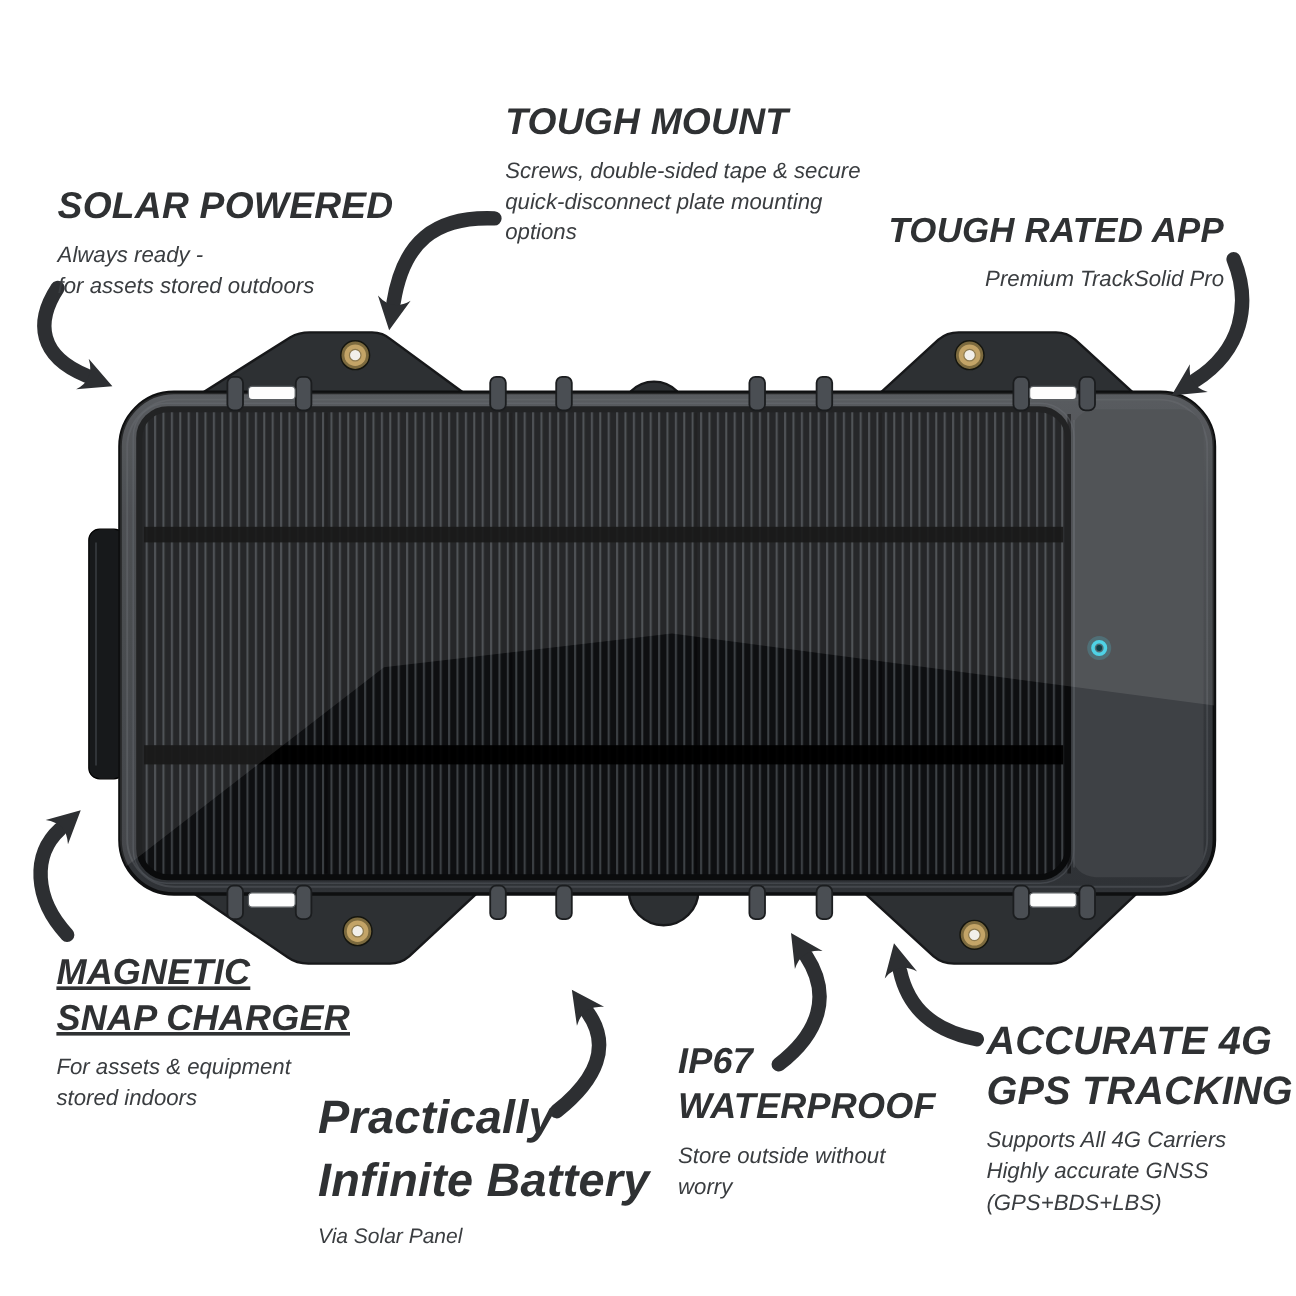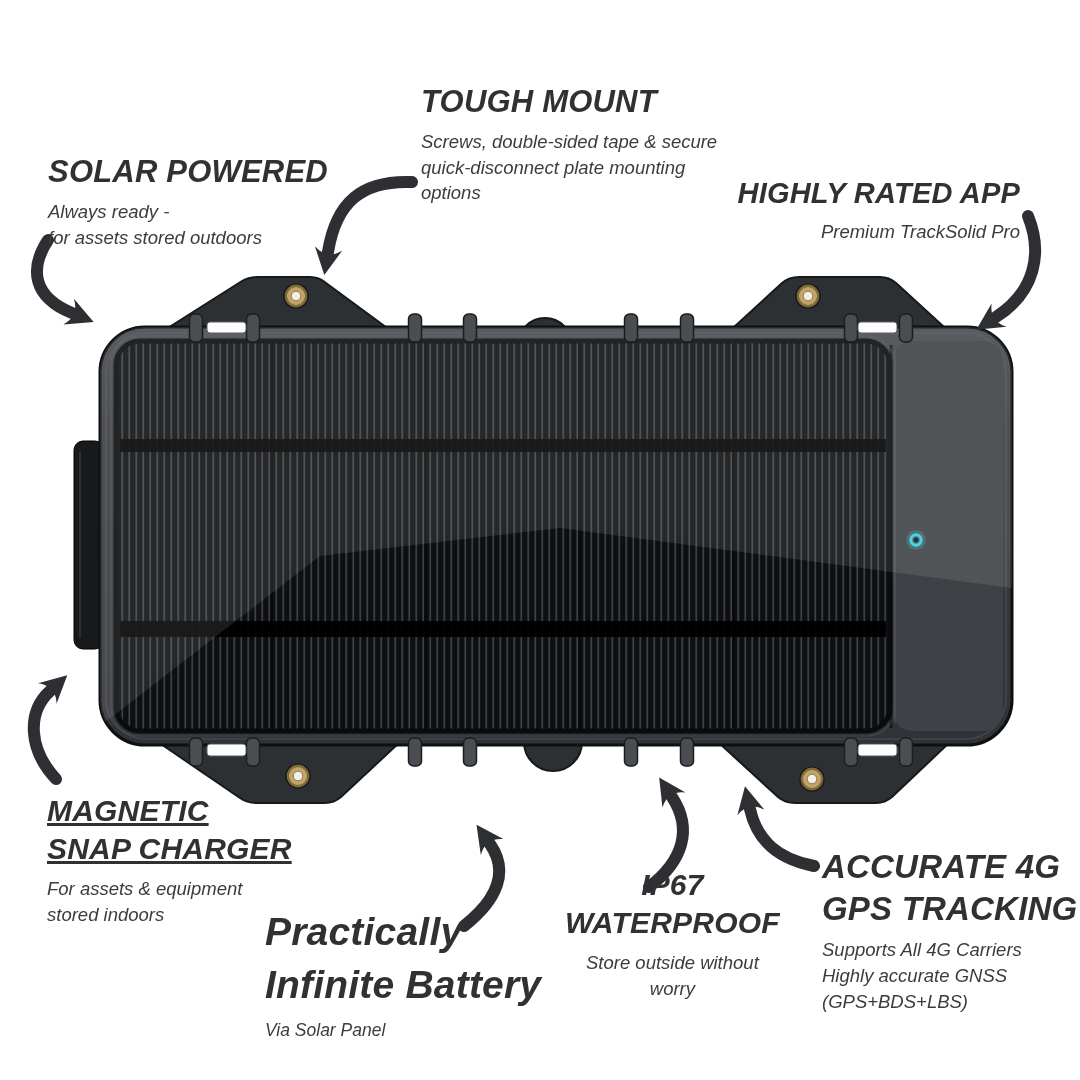--- a/index.html
+++ b/index.html
@@ -35,21 +35,21 @@
   }
   .co-solar{left:48px;top:152px;}
   .co-tough{left:421px;top:82px;max-width:330px;}
   .co-app{right:60px;top:175px;text-align:right;}
   .co-app .title{font-size:29px;}
   .co-magnetic{left:47px;top:792px;}
   .co-magnetic .title{font-size:30px;text-decoration:underline;}
   .co-battery{left:265px;top:906px;}
   .co-battery .title{font-size:39px;line-height:1.35;}
   .co-battery .desc{font-size:17.5px;}
-  .co-ip67{left:565px;top:866px;text-align:center;}
+  .co-ip67{left:565px;top:866px;}
   .co-ip67 .title{font-size:30px;}
   .co-gps{left:822px;top:846px;}
   .co-gps .title{font-size:33px;}
 </style>
 </head>
 <body>
 
 <div class="stage">
 
   <svg class="scene" viewBox="0 0 1080 1080" aria-hidden="true">
@@ -177,21 +177,21 @@
   </div>
 
   <div class="co co-tough">
     <h2 class="title">TOUGH MOUNT</h2>
     <p class="desc">Screws, double-sided tape &amp; secure
 quick-disconnect plate mounting
 options</p>
   </div>
 
   <div class="co co-app">
-    <h2 class="title">HIGHLY RATED APP</h2>
+    <h2 class="title">TOUGH RATED APP</h2>
     <p class="desc">Premium TrackSolid Pro</p>
   </div>
 
   <div class="co co-magnetic">
     <h2 class="title">MAGNETIC
 SNAP CHARGER</h2>
     <p class="desc">For assets &amp; equipment
 stored indoors</p>
   </div>
 

